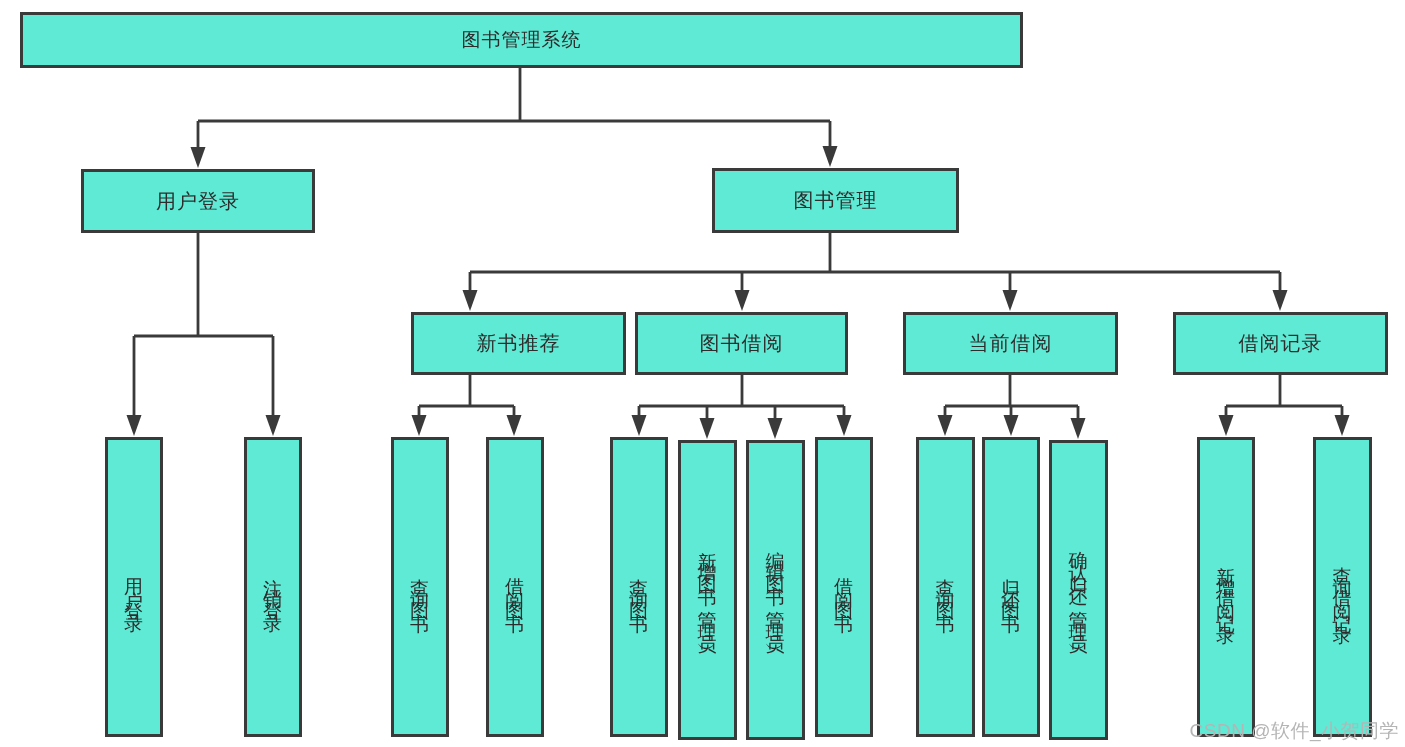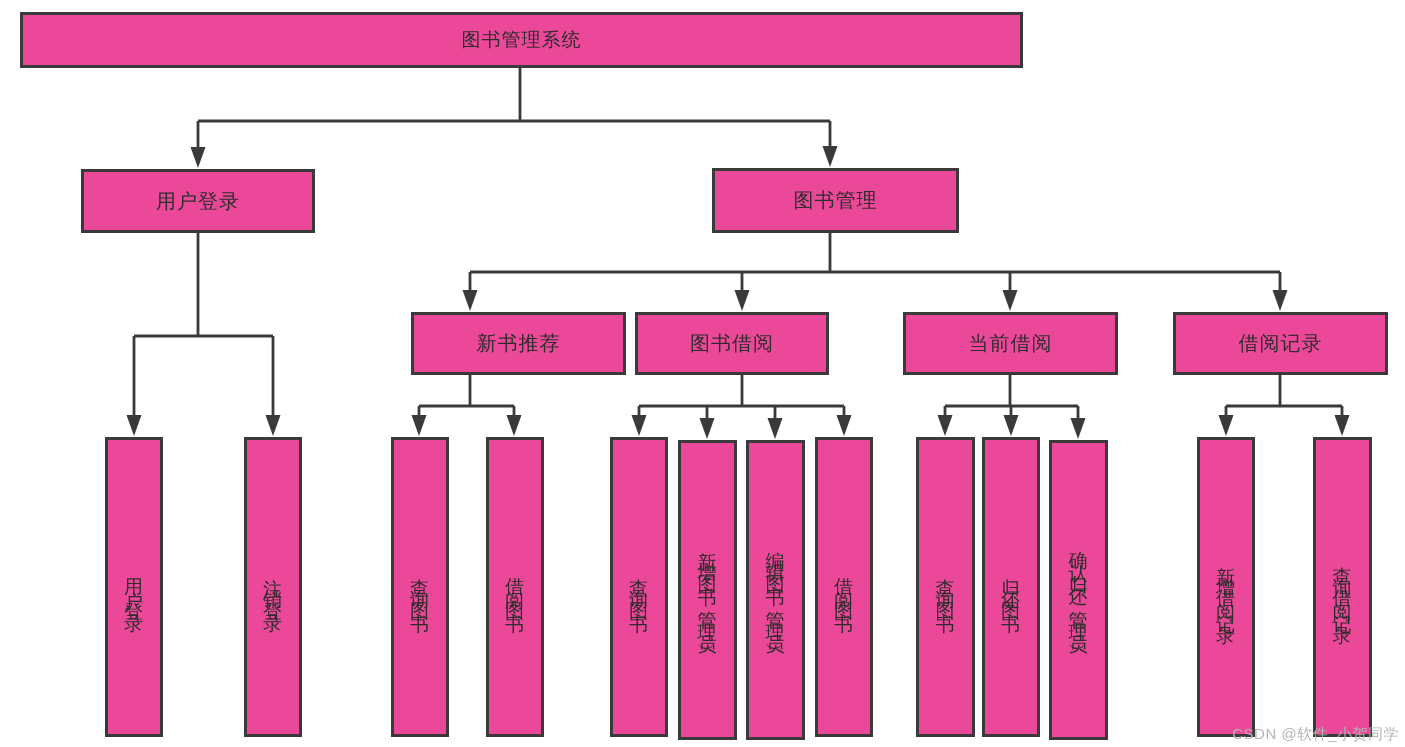--- a/index.html
+++ b/index.html
@@ -9,41 +9,41 @@
     height: 747px;
     background: #ffffff;
     font-family: "Liberation Sans", sans-serif;
     overflow: hidden;
   }
   #wires { position: absolute; left: 0; top: 0; width: 1405px; height: 747px; }
   .node {
     position: absolute;
     box-sizing: border-box;
     border: 3px solid #3a3a3a;
-    background: #ec4899;
+    background: #5eead4;
     display: flex;
     align-items: center;
     justify-content: center;
     color: #2d2d2d;
   }
   .hbox { font-size: 20px; letter-spacing: 1px; }
   .root { font-size: 19px; }
   .vbox span {
     writing-mode: vertical-rl;
     text-orientation: mixed;
     font-size: 19px;
     letter-spacing: 12px;
     line-height: 1;
     white-space: nowrap;
   }
   .watermark {
     position: absolute;
     right: 6px;
     bottom: 3px;
-    font-size: 15px;
+    font-size: 19px;
     color: #b5b5b5;
     letter-spacing: 0.5px;
     white-space: nowrap;
   }
 </style>
 </head>
 <body>
 
 <div id="stage">
 
@@ -101,21 +101,21 @@
       <line x1="1342" y1="406" x2="1342" y2="418" stroke="#3a3a3a" stroke-width="2.8"></line>
       <polygon points="1334.5,415 1349.5,415 1342,436" fill="#3a3a3a"></polygon>
     </svg>
 
   <div class="node hbox root" style="left:20px; top:12px; width:1003px; height:56px;">图书管理系统</div>
 
   <div class="node hbox" style="left:81px; top:169px; width:234px; height:64px;">用户登录</div>
   <div class="node hbox" style="left:712px; top:168px; width:247px; height:65px;">图书管理</div>
 
   <div class="node hbox" style="left:363px; top:312px; width:215px; height:63px;margin-left:48px;">新书推荐</div>
-  <div class="node hbox" style="left:635px; top:312px; width:194px; height:63px;">图书借阅</div>
+  <div class="node hbox" style="left:635px; top:312px; width:213px; height:63px;">图书借阅</div>
   <div class="node hbox" style="left:903px; top:312px; width:215px; height:63px;">当前借阅</div>
   <div class="node hbox" style="left:1173px; top:312px; width:215px; height:63px;text-align:right;">借阅记录</div>
 
   <div class="node vbox" style="left:105px; top:437px; width:58px; height:300px;">
     <span>用户登录</span>
   </div>
   <div class="node vbox" style="left:244px; top:437px; width:58px; height:300px;">
     <span>注销登录</span>
   </div>
 

